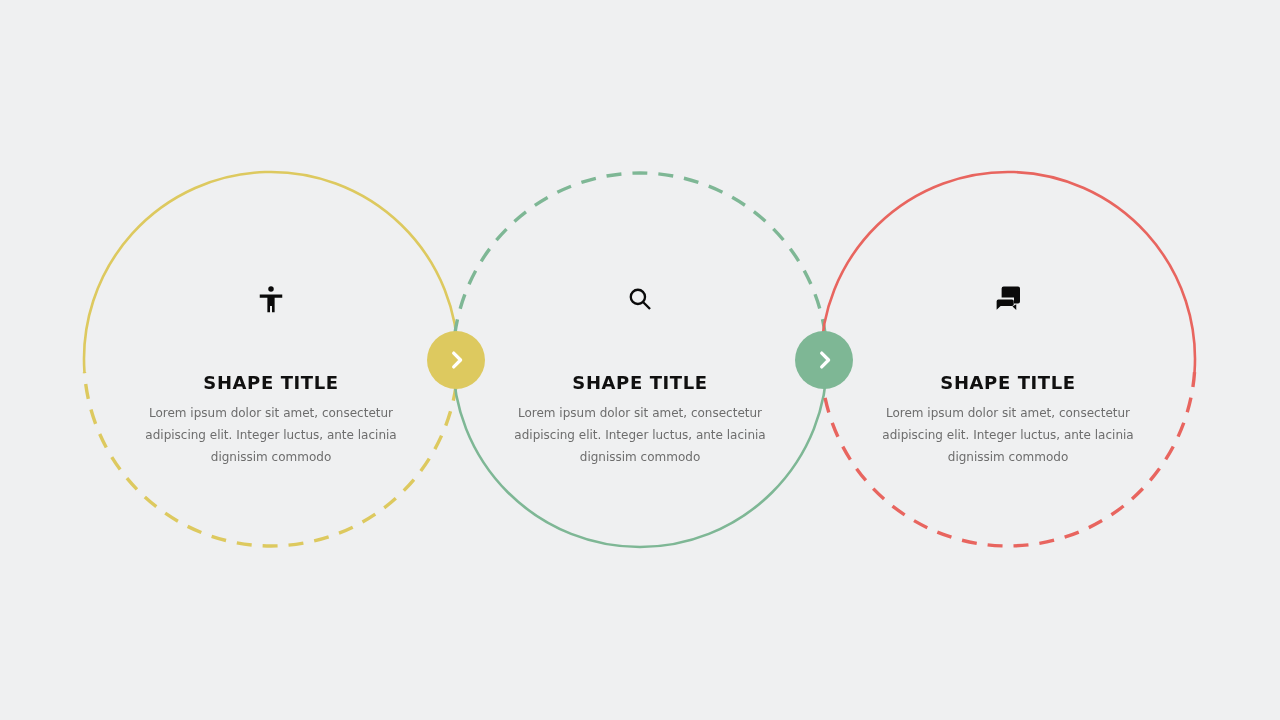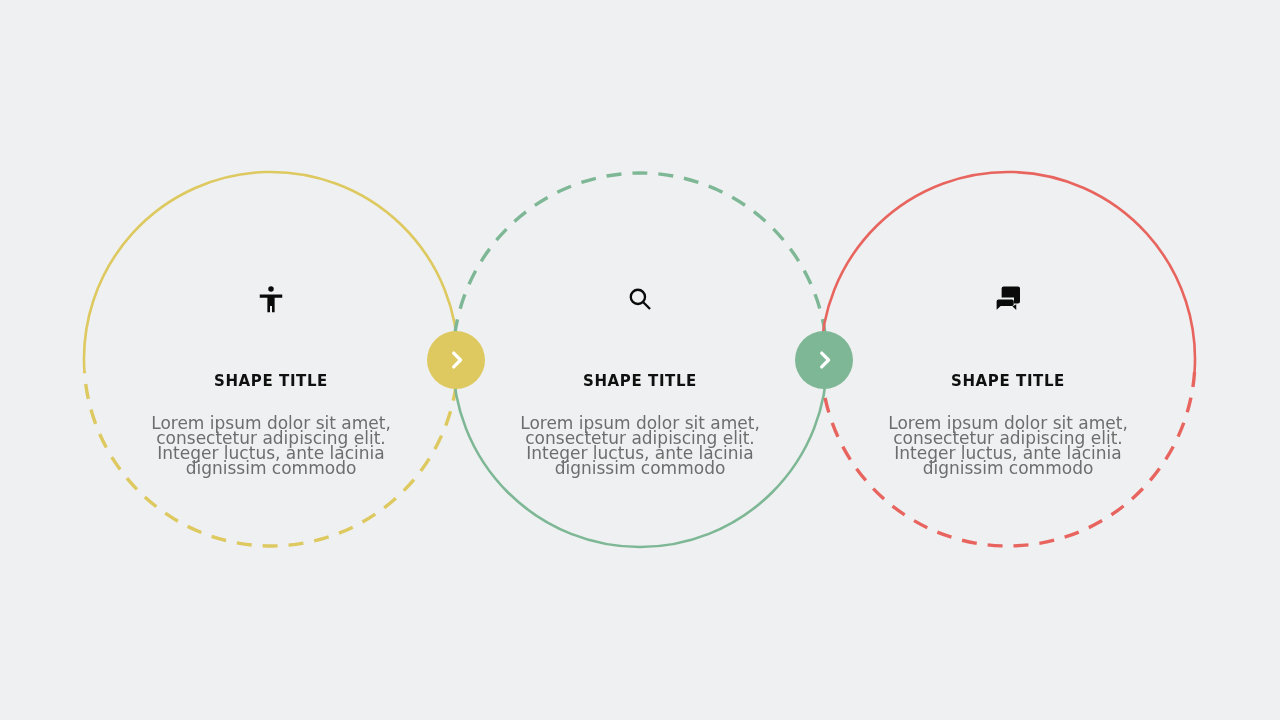--- a/index.html
+++ b/index.html
@@ -36,31 +36,31 @@
   }
   .node-icon {
     height: 46px;
     display: flex;
     align-items: center;
     justify-content: center;
     color: #0a0a0a;
   }
   .node-icon svg { display: block; }
   .node-title {
-    font-size: 15px;
+    font-size: 18px;
     font-weight: bold;
     letter-spacing: 0.6px;
     color: #101010;
     margin-top: 50px;
   }
   .node-desc {
-    font-size: 17px;
-    line-height: 15px;
+    font-size: 12px;
+    line-height: 22px;
     color: #6d6d6d;
-    margin-top: 26px;
+    margin-top: 9px;
     padding: 0 14px;
   }
   .connector {
     position: absolute;
     width: 58px;
     height: 58px;
     border-radius: 50%;
     display: flex;
     align-items: center;
     justify-content: center;

